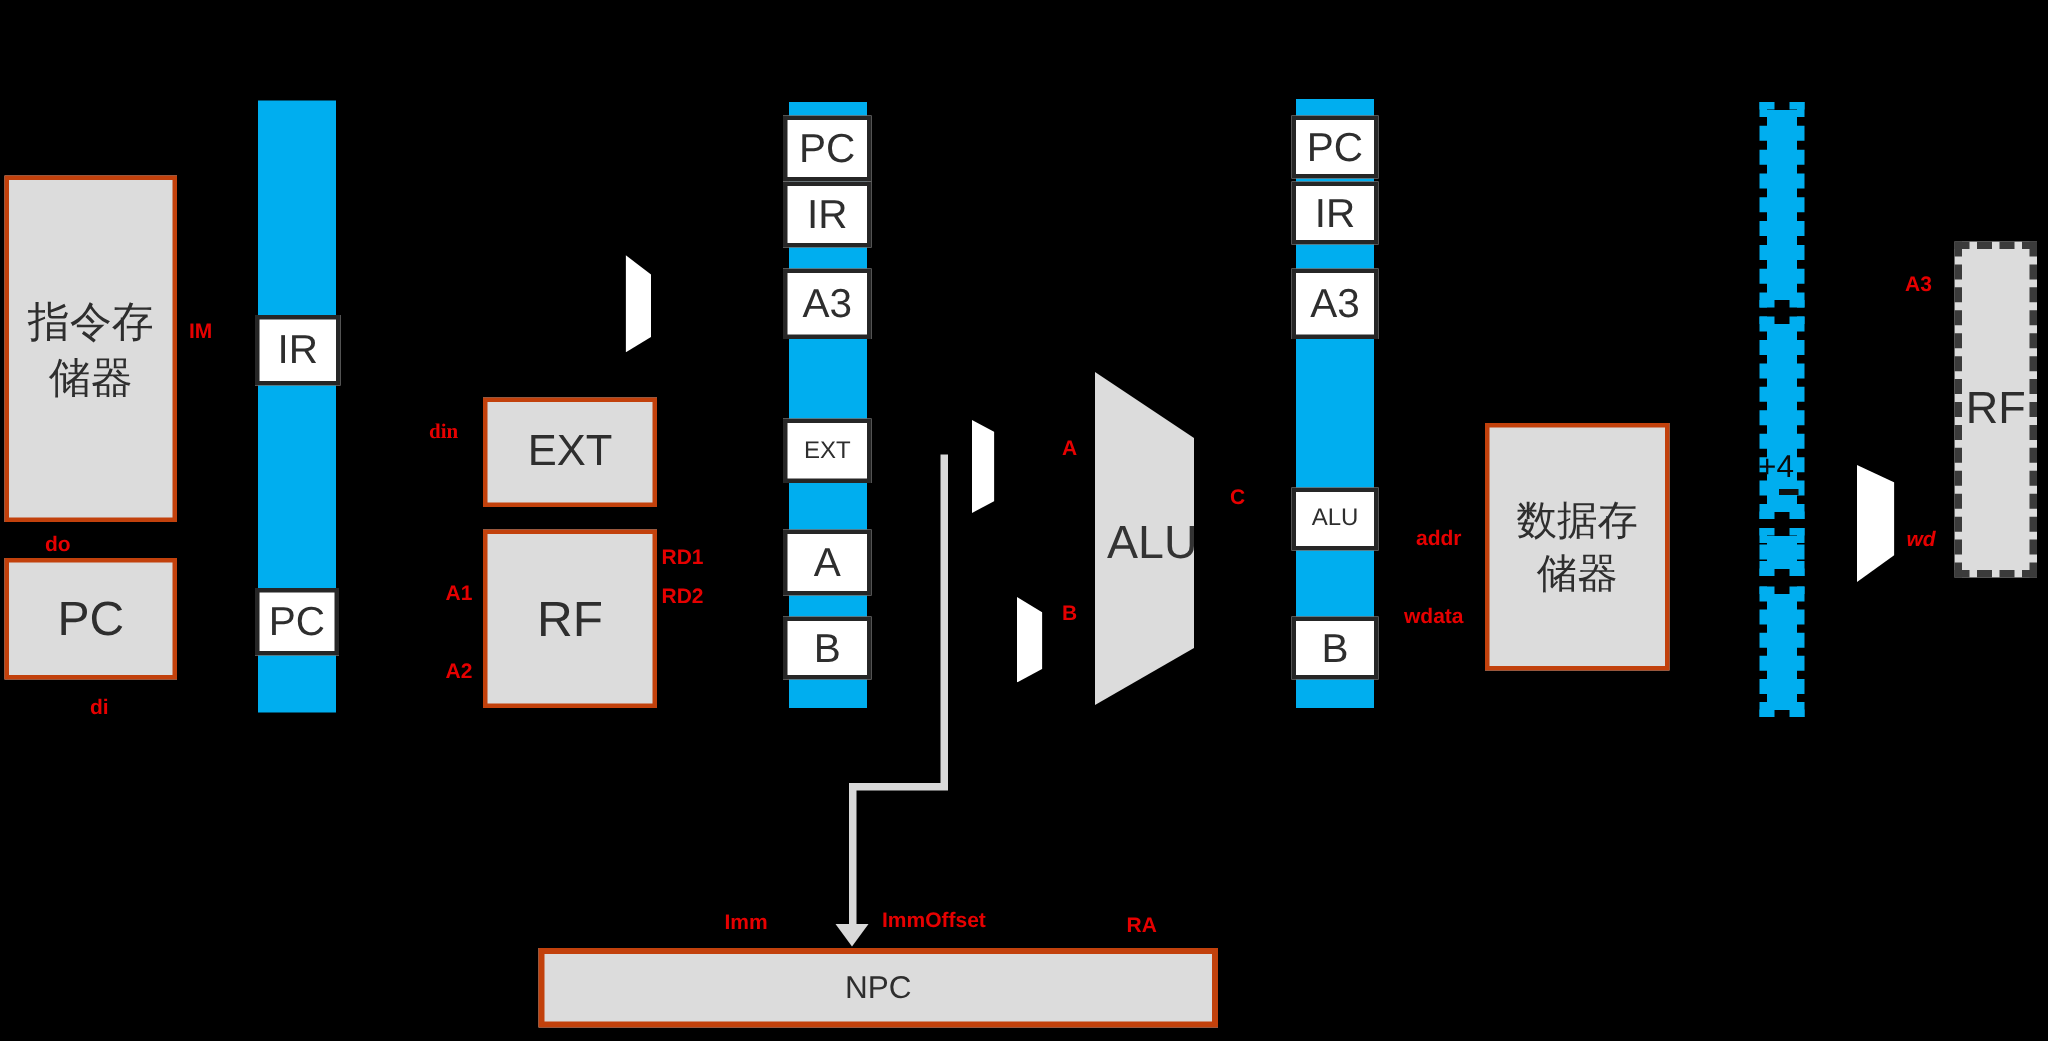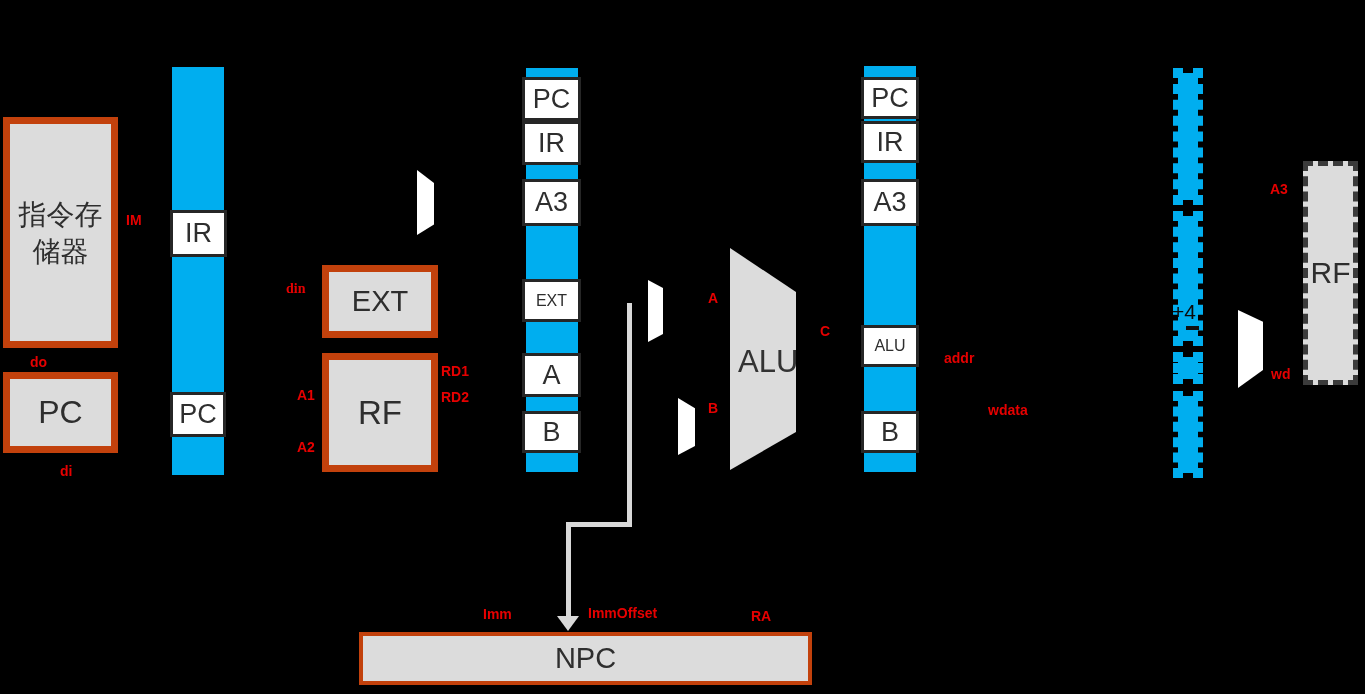--- a/index.html
+++ b/index.html
@@ -2,21 +2,21 @@
 <html><head>
 <meta charset="utf-8">
 <style>
   html,body{margin:0;padding:0;background:#000;}
   #canvas{
     position:relative;width:1365px;height:694px;background:#000;overflow:hidden;
     font-family:"Liberation Sans","DejaVu Sans",sans-serif;
   }
   
   .gbox{
-    position:absolute;background:#DCDCDC;border:7px solid #c2410c;
+    position:absolute;background:#DCDCDC;border:3px solid #c2410c;
     box-sizing:border-box;display:flex;align-items:center;justify-content:center;
     color:#2e2e2e;text-align:center;
   }
   
   .bar{position:absolute;background:#00AEEF;z-index:1;}
   
   .dseg{
     position:absolute;width:30px;box-sizing:border-box;
     border:5px dashed #00AEEF;background:#00AEEF;background-clip:padding-box;z-index:1;
   }
@@ -132,36 +132,39 @@
     <span>A3</span>
     </div>
   <div class="wbox small" style="left:861px;top:325px;width:58px;height:42px;">
     <span>ALU</span>
     </div>
   <div class="wbox" style="left:861px;top:411px;width:58px;height:42px;">
     <span>B</span>
     </div>
 
   <div class="red" style="left:944px;top:351px;">addr</div>
-  <div class="red" style="left:988px;top:403px;">wdata</div>
+  <div class="red" style="left:936px;top:403px;">wdata</div>
+  <div class="gbox" style="left:990px;top:282px;width:123px;height:165px;font-size:27px;line-height:35px;">
+    <span style="width:90px;display:inline-block;">数据存储器</span>
+  </div>
 
   <div class="dseg" style="left:1173px;top:68px;height:137px;"></div>
   <div class="dseg" style="left:1173px;top:211px;height:135px;"></div>
   <div class="dseg" style="left:1173px;top:352px;height:32px;"></div>
   <div class="dseg" style="left:1173px;top:391px;height:87px;"></div>
   <div class="plus4" style="left:1172px;top:301px;">+4</div>
   <div class="blk" style="left:1186px;top:326px;width:13px;height:4px;"></div>
 
   <div class="mux" style="left:1238px;top:310px;width:25px;height:78px;clip-path:polygon(0 0,100% 15%,100% 77%,0 100%);"></div>
   <div class="red" style="left:1270px;top:182px;">A3</div>
-  <div class="red" style="left:1271px;top:367px;">wd</div>
+  <div class="red" style="left:1271px;top:352px;font-style:italic;">wd</div>
   <div class="gbox dashed-gbox" style="left:1303px;top:161px;width:55px;height:224px;font-size:30px;">
     <span>RF</span>
   </div>
 
   <div class="red" style="left:450px;top:607px;padding-left:33px;">Imm</div>
   <div class="red" style="left:588px;top:606px;">ImmOffset</div>
   <div class="red" style="left:751px;top:609px;">RA</div>
-  <div class="gbox" style="left:359px;top:632px;width:453px;height:53px;font-size:29px;border-width:4px;text-align:right;">
+  <div class="gbox" style="left:359px;top:632px;width:453px;height:53px;font-size:21px;border-width:4px;text-align:right;">
     <span>NPC</span>
   </div>
 
 </div>
 
 </body></html>

